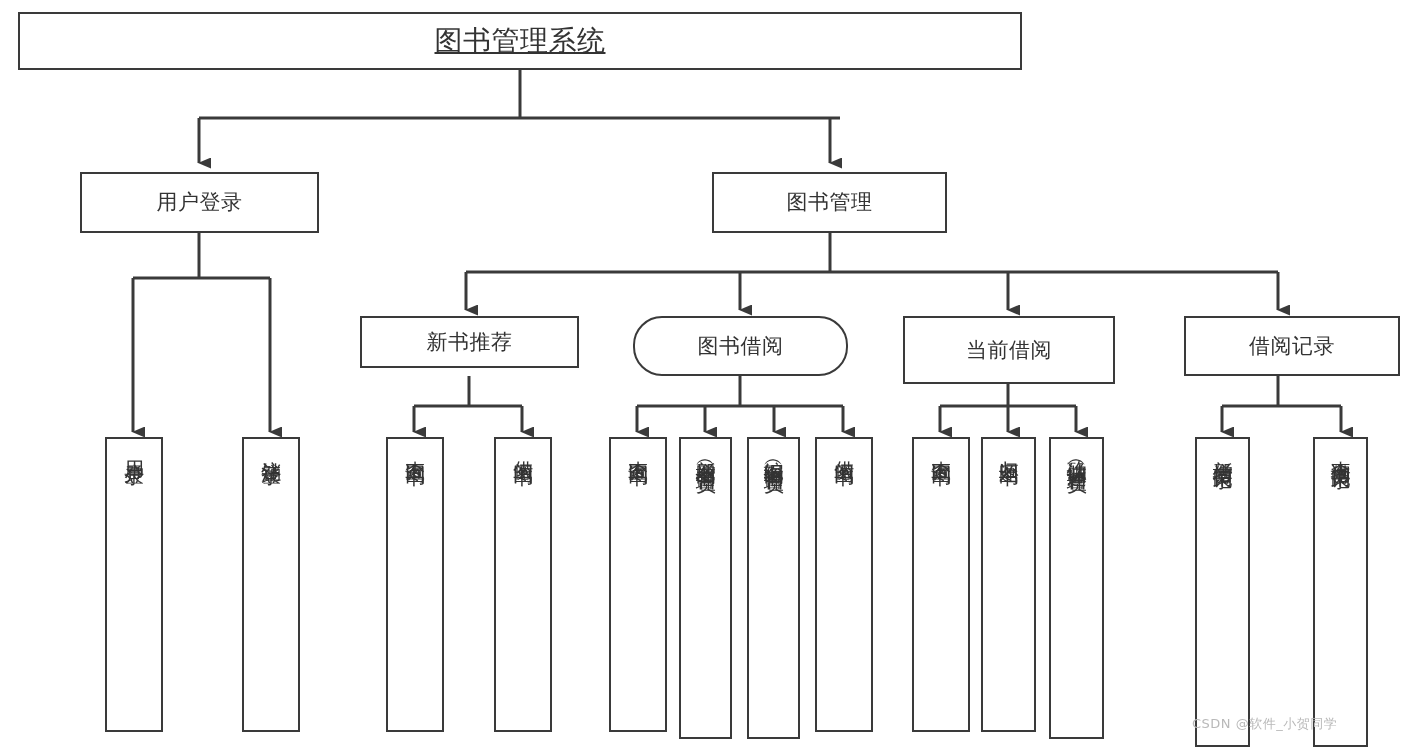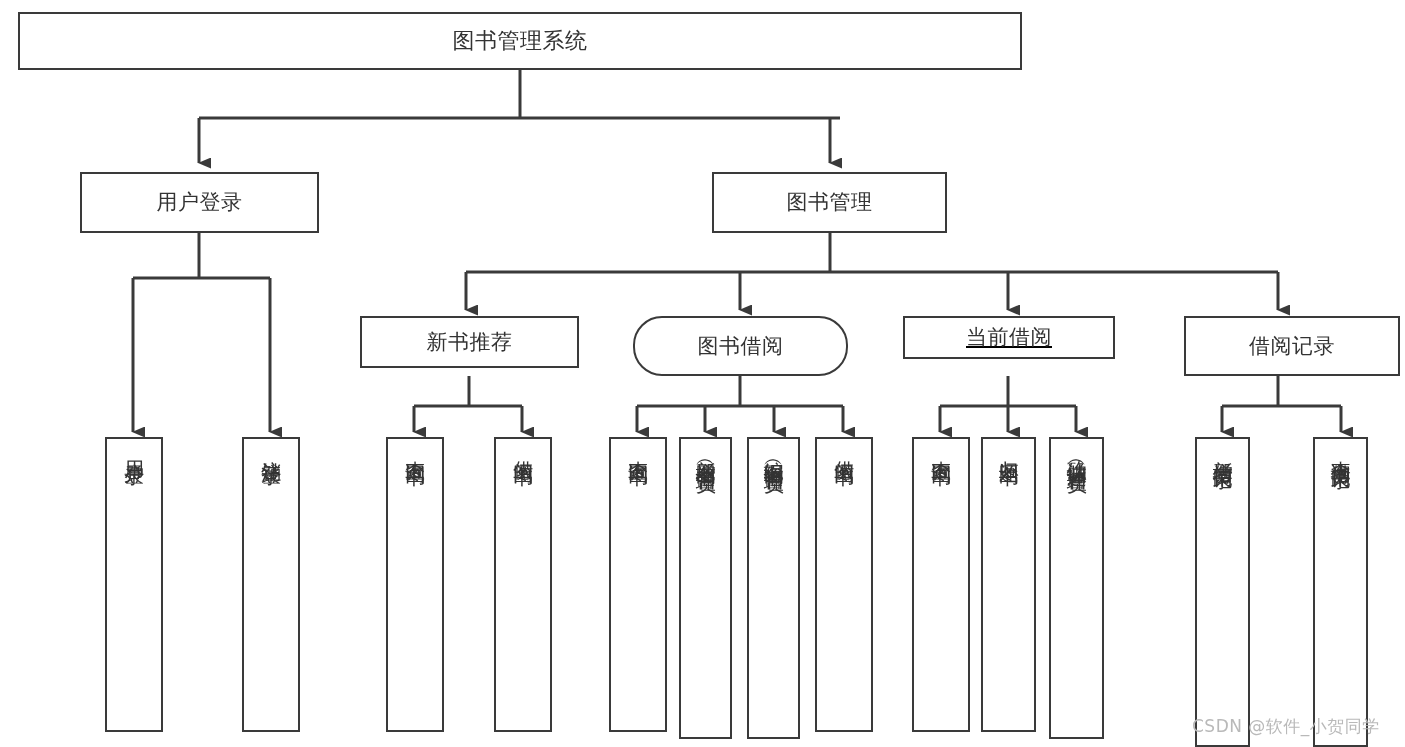--- a/index.html
+++ b/index.html
@@ -47,25 +47,25 @@
     writing-mode: vertical-rl;
     text-orientation: upright;
     letter-spacing: 2px;
     font-size: 20px;
   }
   .node.vertical {
     align-items: flex-start;
     justify-content: center;
     padding-top: 6px;
   }
-  .node.root .node-label { font-size: 22px; }
+  .node.root .node-label { font-size: 28px; text-decoration: underline; }
   .watermark {
     position: absolute;
     color: #b9b9b9;
-    font-size: 17px;
+    font-size: 13px;
     white-space: nowrap;
     letter-spacing: 0.5px;
     z-index: 5;
   }
 </style>
 </head>
 <body>
 
 <div id="canvas">
 
@@ -129,21 +129,21 @@
   <div class="node" style="left:712px; top:172px; width:235px; height:61px;">
     <span class="node-label">图书管理</span>
   </div>
 
   <div class="node" style="left:360px; top:316px; width:219px; height:52px;">
     <span class="node-label">新书推荐</span>
   </div>
   <div class="node" style="left:633px; top:316px; width:215px; height:60px;border-radius:29px;">
     <span class="node-label">图书借阅</span>
   </div>
-  <div class="node" style="left:903px; top:316px; width:212px; height:43px;text-decoration:underline;">
+  <div class="node" style="left:903px; top:316px; width:212px; height:68px;">
     <span class="node-label">当前借阅</span>
   </div>
   <div class="node" style="left:1171px; top:316px; width:216px; height:60px;margin-left:13px;">
     <span class="node-label">借阅记录</span>
   </div>
 
   <div class="node vertical" style="left:105px; top:437px; width:58px; height:295px;">
     <span class="node-label">用户登录</span>
   </div>
   <div class="node vertical" style="left:242px; top:437px; width:58px; height:295px;">

